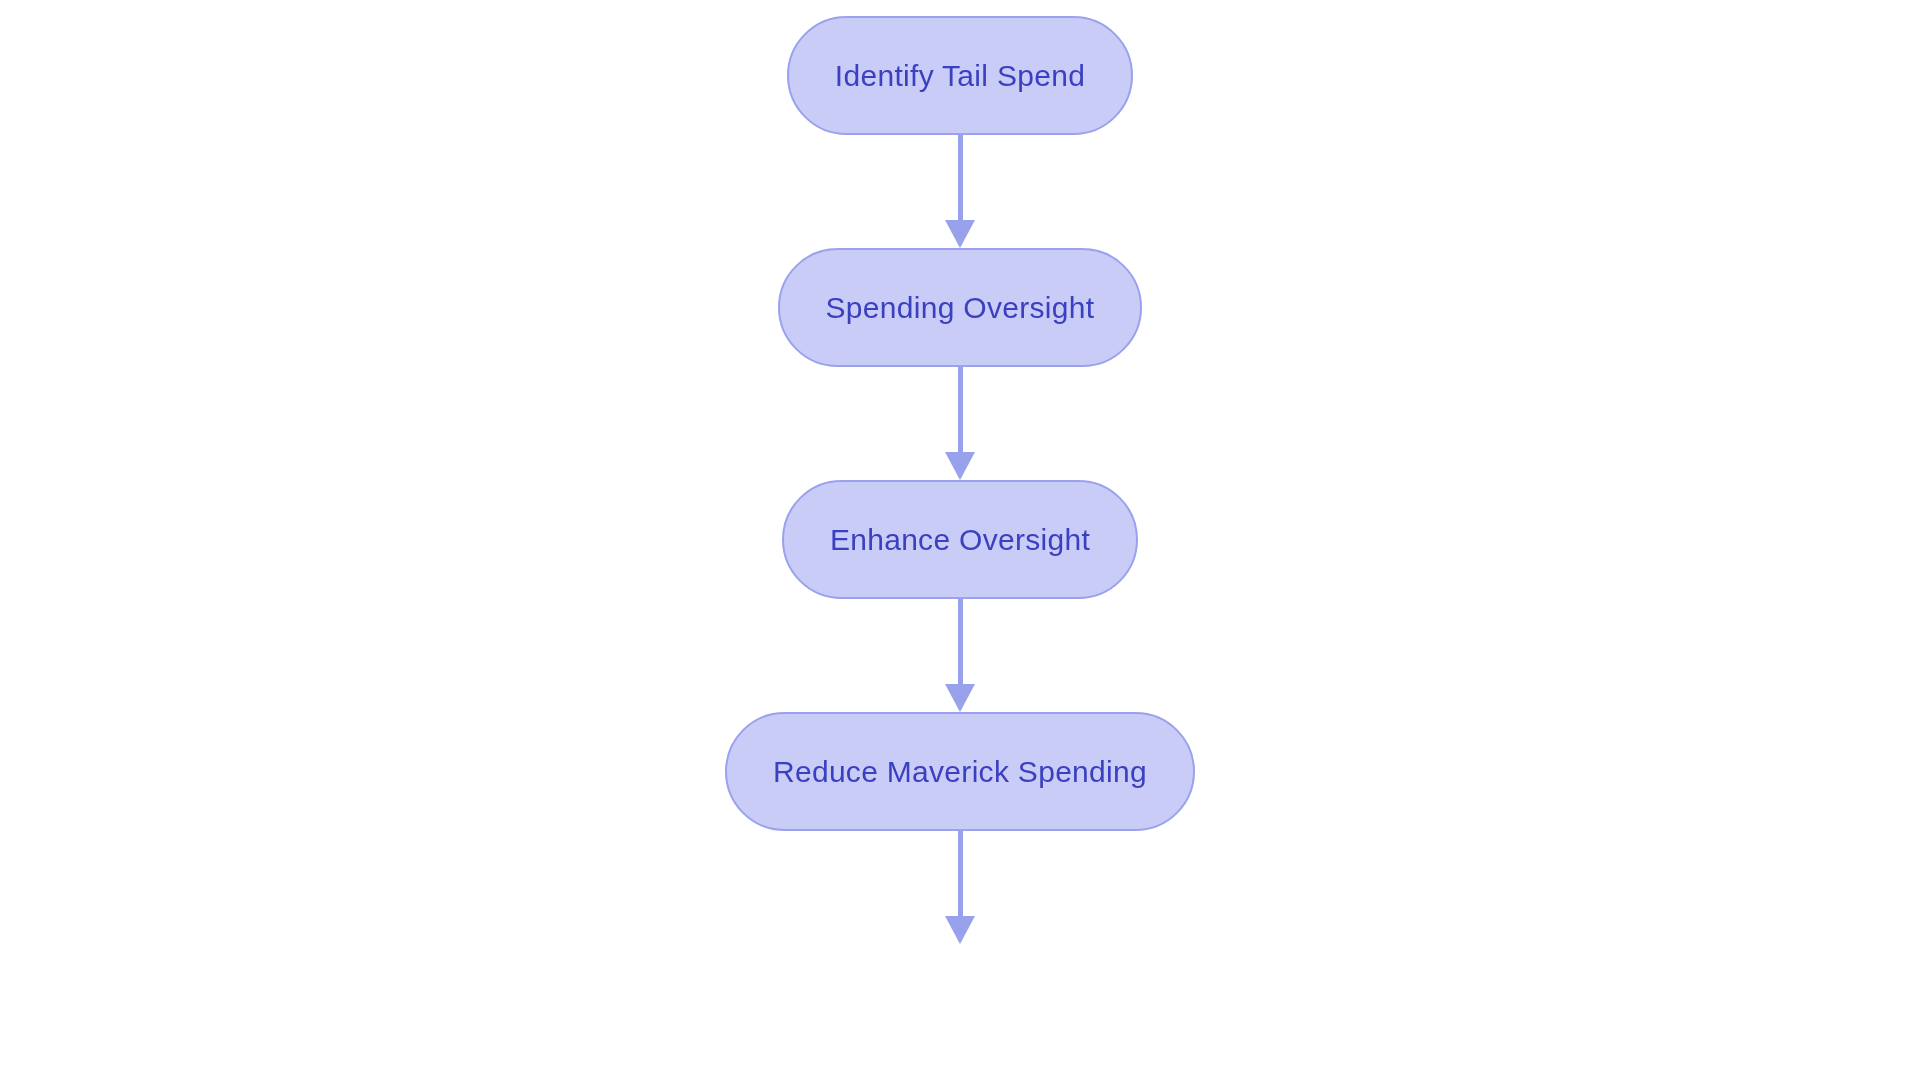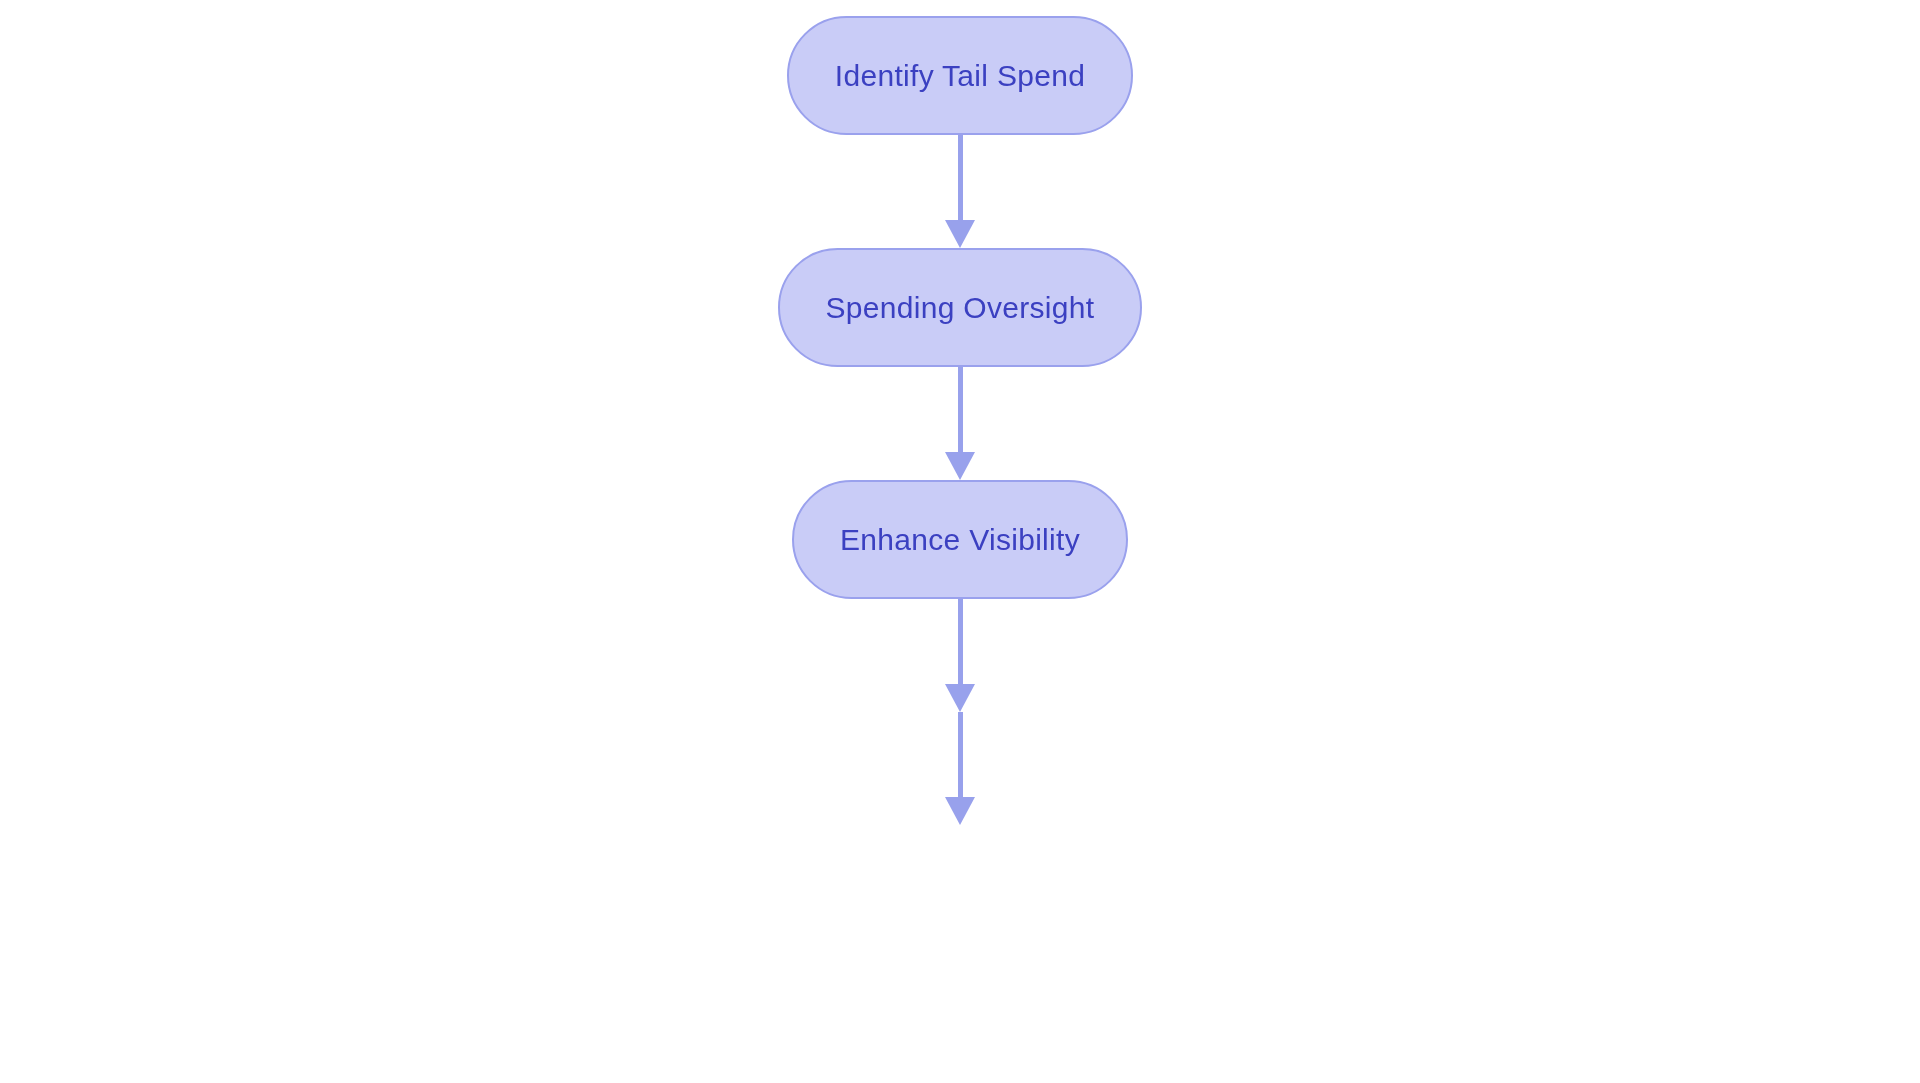--- a/index.html
+++ b/index.html
@@ -82,28 +82,31 @@
     <div class="node">
       <span class="node-label">Spending Oversight</span>
     </div>
 
     <div class="connector">
       <div class="arrow-line"></div>
       <div class="arrow-head"></div>
     </div>
 
     <div class="node">
-      <span class="node-label">Enhance Visibility</span>
+      <span class="node-label">Enhance Oversight</span>
     </div>
 
     <div class="connector">
       <div class="arrow-line"></div>
       <div class="arrow-head"></div>
     </div>
 
+    <div class="node">
+      <span class="node-label">Reduce Maverick Spending</span>
+    </div>
 
     <div class="connector">
       <div class="arrow-line"></div>
       <div class="arrow-head"></div>
     </div>
 
 
   </div>
 </div>
 

